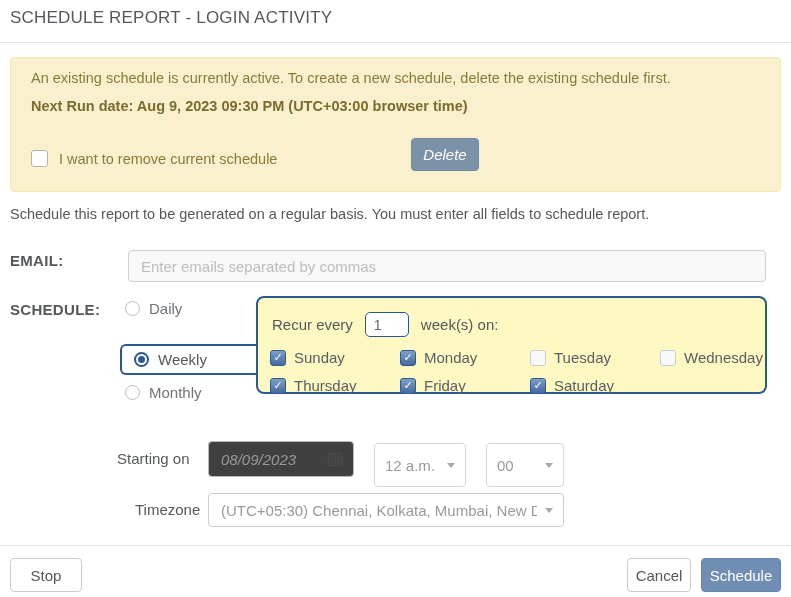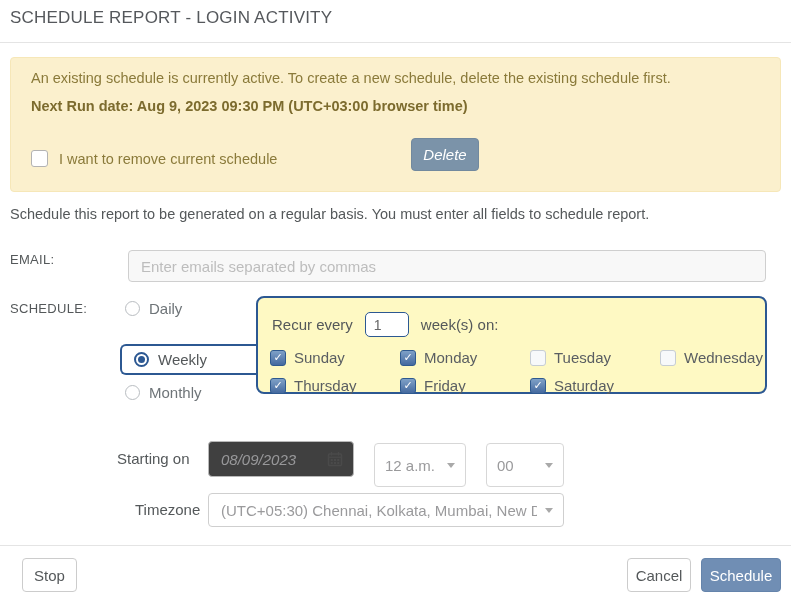--- a/index.html
+++ b/index.html
@@ -19,21 +19,21 @@
   .banner-checkrow { position:absolute; left:20px; top:92px; display:flex; align-items:center; gap:11px; }
   .cbox { width:17px; height:17px; background:#fff; border:1px solid #b3b3b3; border-radius:3px;
           display:inline-flex; align-items:center; justify-content:center; }
   .banner-checklabel { font-size:14.5px; color:#8a7a3a; }
   .btn-delete { position:absolute; left:400px; top:80px; width:68px; height:33px;
                 background:#7b93a9; border:1px solid #72899e; border-radius:4px;
                 color:#fff; font-size:15px; display:flex; align-items:center; justify-content:center; cursor:pointer;font-style:italic; }
 
   .intro { position:absolute; left:10px; top:206px; font-size:14.5px; color:#54585a; }
 
-  .field-label { position:absolute; font-size:13px; font-weight:normal; color:#54585a; letter-spacing:.3px; }
+  .field-label { position:absolute; font-size:15px; font-weight:bold; color:#54585a; letter-spacing:.3px; }
   .email-label { left:10px; top:252px; }
   .sched-label { left:10px; top:301px; }
 
   .email-input { position:absolute; left:128px; top:250px; width:638px; height:32px;
                  background:#f8f8f8; border:1px solid #cfcfcf; border-radius:4px;
                  font-family:"Liberation Sans",sans-serif; font-size:15px; color:#555; padding:0 12px; outline:none; }
   .email-input::placeholder { color:#bdbdbd; }
 
   
   .opt { position:absolute; display:flex; align-items:center; gap:9px; font-size:15px; color:#6e7478; }
@@ -76,21 +76,21 @@
   .select .val { font-size:15px; color:#9a9a9c; flex:1; white-space:nowrap; overflow:hidden; }
   .caret { width:0; height:0; border-left:4px solid transparent; border-right:4px solid transparent;
            border-top:5px solid #a9a9a9; margin-left:8px; flex:0 0 auto; }
   .sel-hour { left:374px; top:443px; width:92px; }
   .sel-min  { left:486px; top:443px; width:78px; }
   .sel-tz   { left:208px; top:493px; width:356px; height:34px; border-color:#cfcfcf; padding-left:12px; }
 
   
   .btn { position:absolute; top:558px; height:34px; border-radius:4px; font-size:15px;
          display:flex; align-items:center; justify-content:center; cursor:pointer; }
-  .btn-stop { left:22px; width:55px; background:#fff; border:1px solid #ccc; color:#54585a; }
+  .btn-stop { left:10px; width:72px; background:#fff; border:1px solid #ccc; color:#54585a; }
   .btn-cancel { left:627px; width:64px; background:#fff; border:1px solid #ccc; color:#54585a; }
   .btn-schedule { left:701px; width:80px; background:#708eb4; border:1px solid #6584ab; color:#fff; }
 </style>
 </head>
 <body>
 
 <div class="stage">
 
   <div class="title">SCHEDULE REPORT - LOGIN ACTIVITY</div>
   <div class="hr top"></div>

